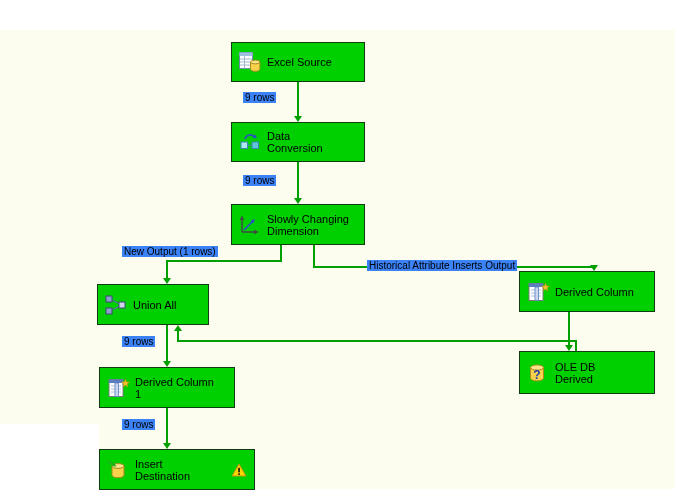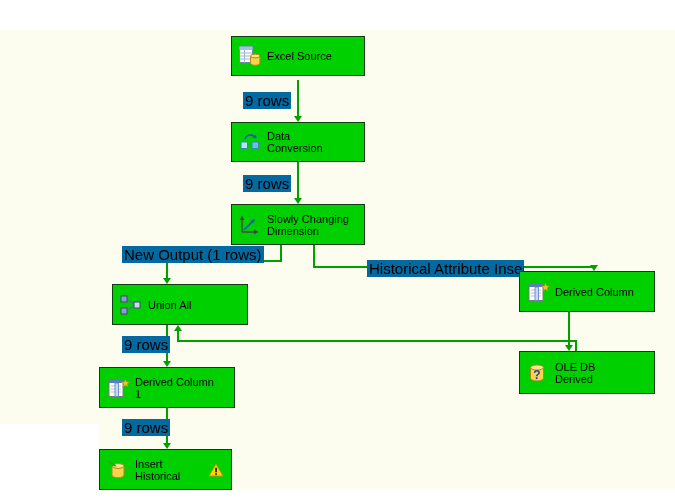--- a/index.html
+++ b/index.html
@@ -14,21 +14,21 @@
   .line { display:block; }
   .icon { flex:0 0 auto; width:24px; height:22px; display:flex; align-items:center; justify-content:center; }
 
   .edge { position:absolute; background:#00a000; }
   .edge.v { width:2px; }
   .edge.h { height:2px; }
   .arrow { position:absolute; width:0; height:0; }
   .arrow.down { border-left:4px solid transparent; border-right:4px solid transparent; border-top:6px solid #00a000; }
   .arrow.up   { border-left:4px solid transparent; border-right:4px solid transparent; border-bottom:6px solid #00a000; }
 
-  .edge-label { position:absolute; font-size:15px; color:#000; background:#0369a1; padding:0 2px; white-space:nowrap;text-align:right; }
+  .edge-label { position:absolute; font-size:10px; color:#000; background:#3b82f6; padding:0 2px; white-space:nowrap;text-align:right; }
   .edge-label.clip { max-width:157px; overflow:hidden; }
 
   .warn { position:absolute; right:7px; top:50%; transform:translateY(-50%); width:16px; height:14px; }
 </style>
 </head>
 <body>
 
 <div class="screen">
   <div class="surface"></div>
   <div class="surface-cut"></div>
@@ -62,21 +62,21 @@
   <div class="edge v" style="left:166px;top:408px;height:36px"></div>
   <div class="arrow down" style="left:163px;top:443px"></div>
 
   <div class="edge-label" style="left:243px;top:92px">9 rows</div>
   <div class="edge-label" style="left:243px;top:175px">9 rows</div>
   <div class="edge-label" style="left:122px;top:246px">New Output (1 rows)</div>
   <div class="edge-label clip" style="left:367px;top:260px">Historical Attribute Inserts Output</div>
   <div class="edge-label" style="left:122px;top:336px">9 rows</div>
   <div class="edge-label" style="left:122px;top:419px">9 rows</div>
 
-  <div class="node" style="left:231px;top:36px;width:134px;height:40px">
+  <div class="node" style="left:231px;top:42px;width:134px;height:40px">
     <span class="icon">
       <svg width="24" height="22" viewBox="0 0 24 22">
         <rect x="1.5" y="1.5" width="13" height="16" fill="#ffffff" stroke="#6b8aa8"></rect>
         <rect x="1.5" y="1.5" width="13" height="3.5" fill="#9fc0de"></rect>
         <path d="M2 8 h12 M2 11 h12 M2 14 h12 M6.5 5 v12.5" stroke="#9fb6cc" stroke-width="1" fill="none"></path>
         <path d="M12.5 11 v7.2 c0 1.2 2.1 2.1 4.7 2.1 s4.7 -0.9 4.7 -2.1 V11" fill="#f7d24a" stroke="#a98a1f"></path>
         <ellipse cx="17.2" cy="11" rx="4.7" ry="1.9" fill="#fae48a" stroke="#a98a1f"></ellipse>
       </svg>
     </span>
     <span class="node-label">
@@ -111,21 +111,21 @@
         <path d="M6 16 L15 7" stroke="#2b4fc2" stroke-width="1.6"></path>
         <polygon points="17,5 12.8,6.4 15.6,9.2" fill="#2b4fc2"></polygon>
       </svg>
     </span>
     <span class="node-label">
       <span class="line">Slowly Changing</span>
       <span class="line">Dimension</span>
     </span>
   </div>
 
-  <div class="node" style="left:112px;top:284px;width:136px;height:41px">
+  <div class="node" style="left:97px;top:284px;width:112px;height:41px">
     <span class="icon">
       <svg width="24" height="22" viewBox="0 0 24 22">
         <path d="M6 5 L18 11 M6 17 L18 11" stroke="#5a6a9e" stroke-width="1.3" fill="none"></path>
         <rect x="2" y="2" width="6" height="6" fill="#8d9cc9" stroke="#3d4a77"></rect>
         <rect x="2" y="14" width="6" height="6" fill="#8d9cc9" stroke="#3d4a77"></rect>
         <rect x="15" y="8" width="6" height="6" fill="#cfd6ea" stroke="#3d4a77"></rect>
       </svg>
     </span>
     <span class="node-label">
       <span class="line">Union All</span>
@@ -172,32 +172,32 @@
         <rect x="9" y="6" width="3.5" height="13.5" fill="#c8d6ee" stroke="#5b7fbe" stroke-width="0.8"></rect>
         <polygon points="19.5,2 20.6,5 23.5,5 21.2,6.9 22,10 19.5,8.2 17,10 17.8,6.9 15.5,5 18.4,5" fill="#f4c430" stroke="#b8860b" stroke-width="0.5"></polygon>
       </svg>
     </span>
     <span class="node-label">
       <span class="line">Derived Column</span>
       <span class="line">1</span>
     </span>
   </div>
 
-  <div class="node" style="left:99px;top:449px;width:133px;height:41px">
+  <div class="node" style="left:99px;top:449px;width:156px;height:41px">
     <span class="icon">
       <svg width="24" height="22" viewBox="0 0 24 22">
         <path d="M6 7 v9 c0 1.5 2.6 2.7 6 2.7 s6 -1.2 6 -2.7 V7" fill="#f7d24a" stroke="#a98a1f"></path>
         <ellipse cx="12" cy="7" rx="6" ry="2.4" fill="#fae48a" stroke="#a98a1f"></ellipse>
         <path d="M2 2 L7 5.5" stroke="#1faf1f" stroke-width="2" fill="none"></path>
         <polygon points="10.5,7.5 5.5,7 8,3.8" fill="#1faf1f"></polygon>
       </svg>
     </span>
     <span class="node-label">
       <span class="line">Insert</span>
-      <span class="line">Historical</span>
+      <span class="line">Destination</span>
     </span>
     <span class="warn">
       <svg width="16" height="14" viewBox="0 0 16 14">
         <polygon points="8,1 15,13 1,13" fill="#ffd700" stroke="#b8960b"></polygon>
         <rect x="7.3" y="4.8" width="1.5" height="4.5" fill="#000000"></rect>
         <rect x="7.3" y="10.3" width="1.5" height="1.6" fill="#000000"></rect>
       </svg>
     </span>
   </div>
 </div>

